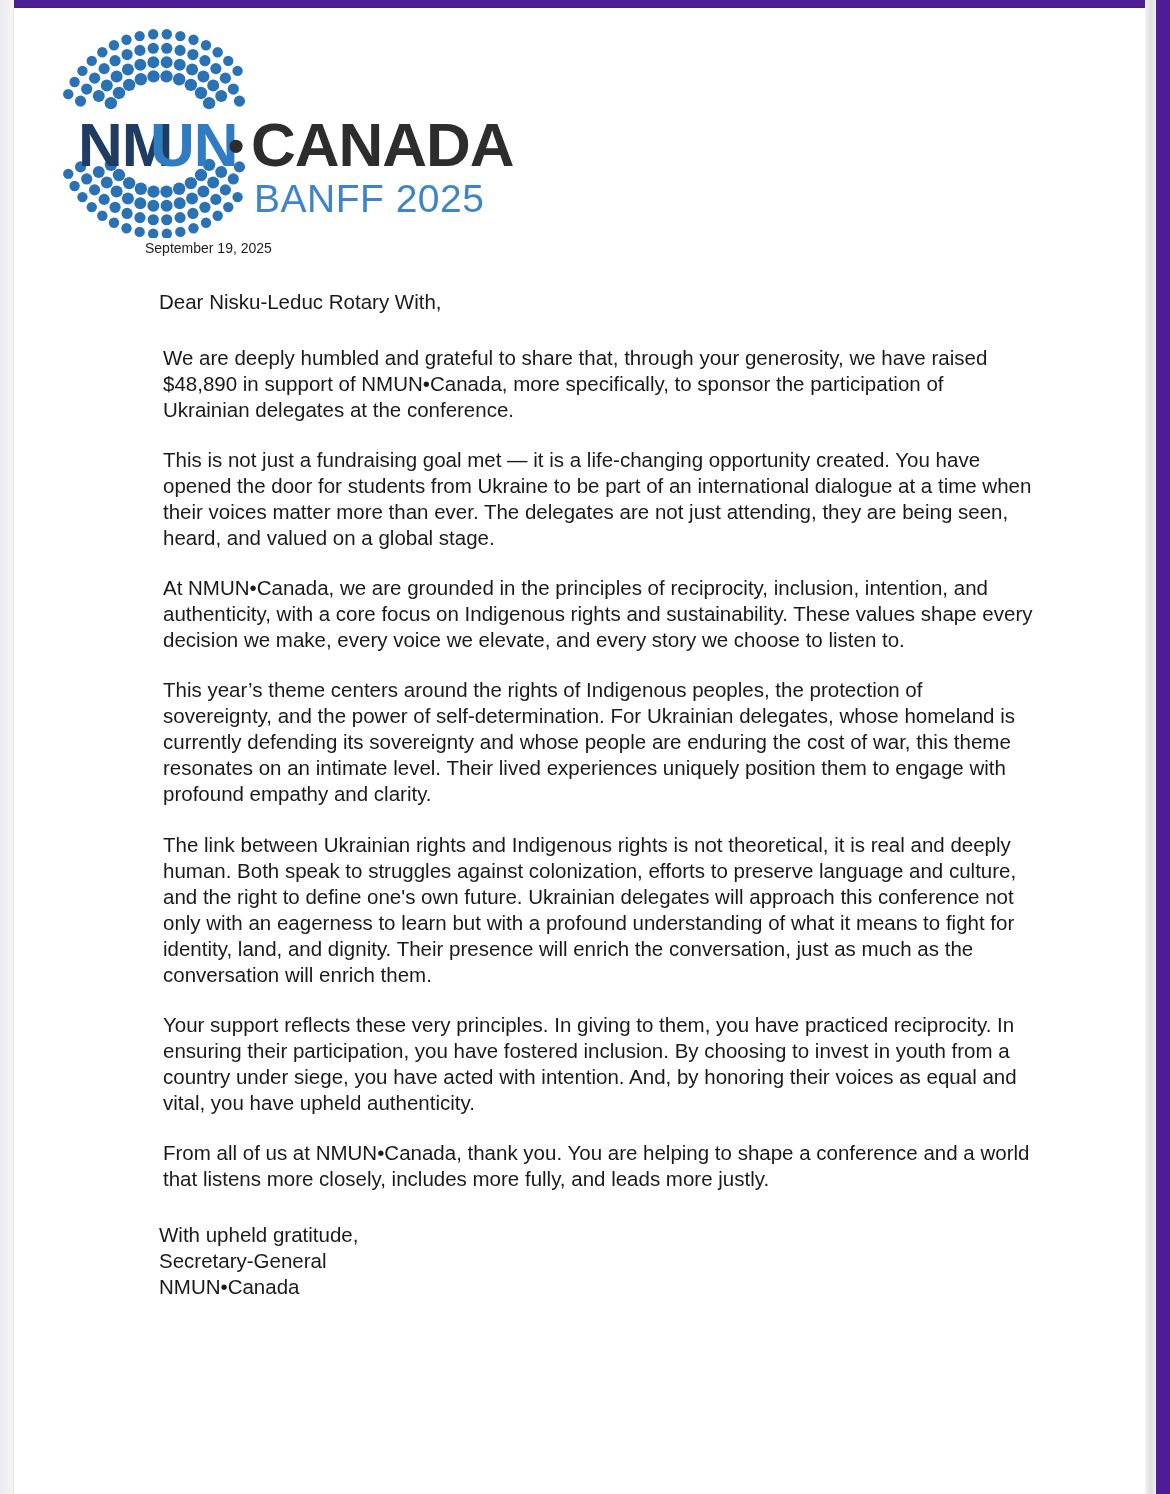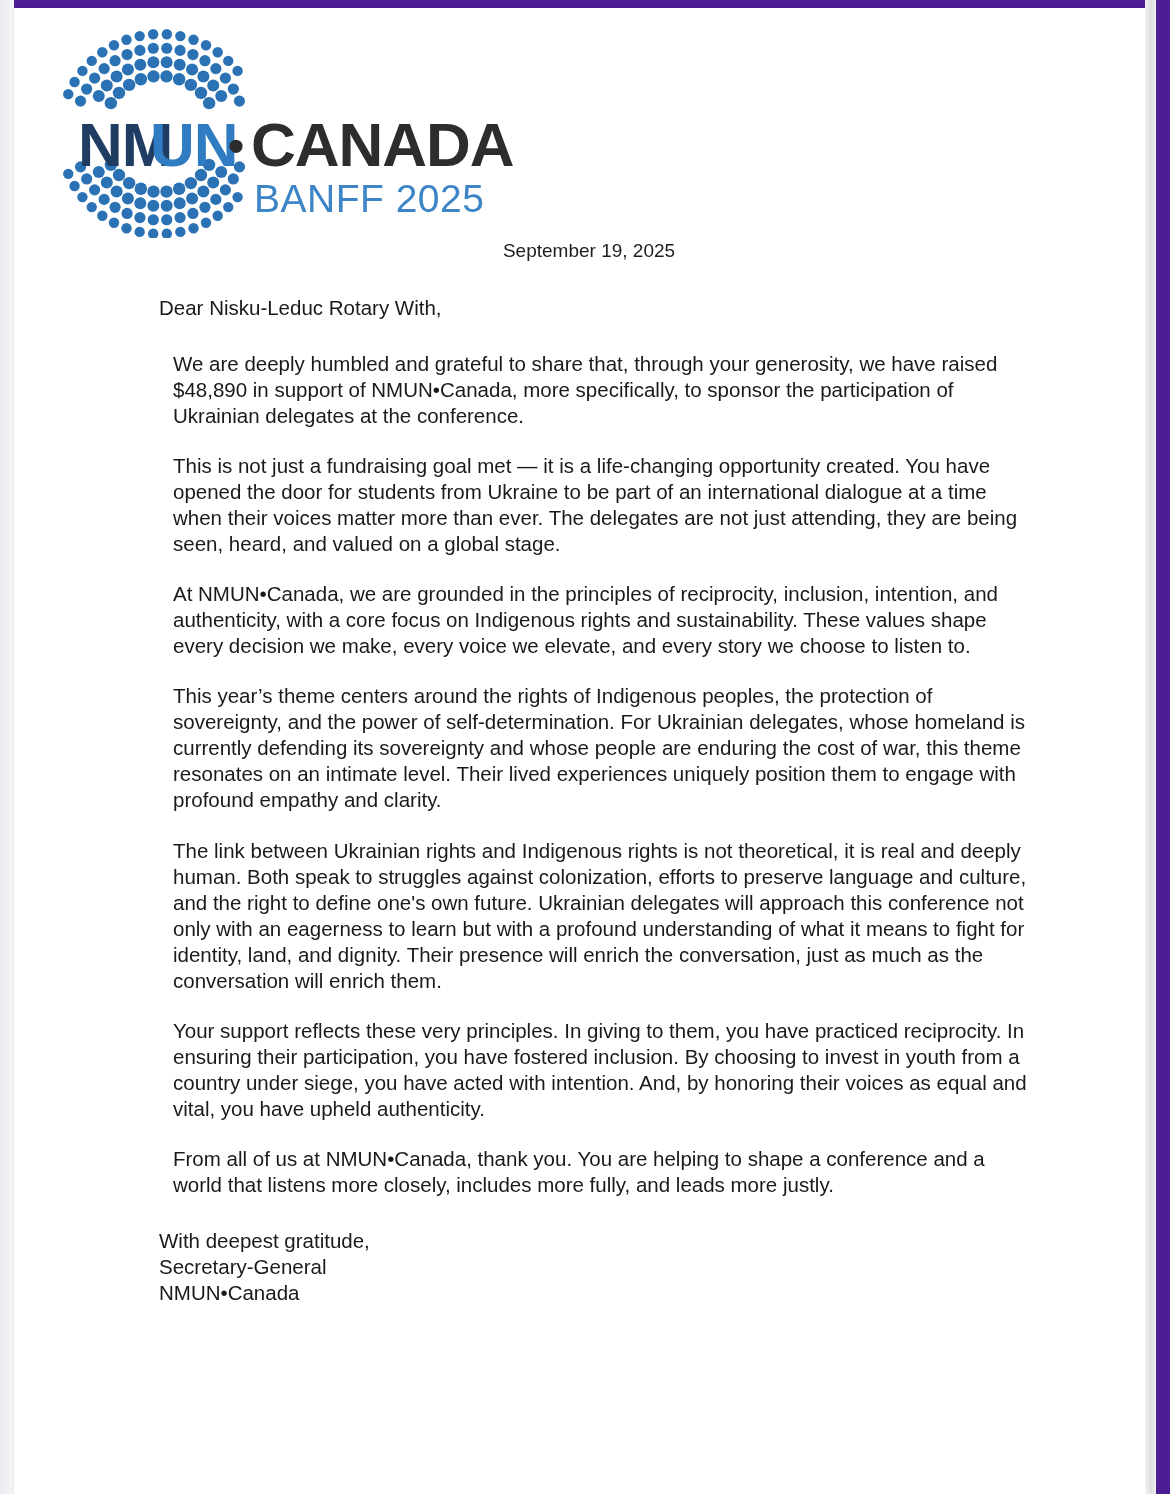--- a/index.html
+++ b/index.html
@@ -58,42 +58,42 @@
   .logo-svg { display: block; }
 
   
   .letter {
     position: absolute;
     left: 131px;
     top: 232px;
     width: 890px;
   }
   .date-line {
-    text-align: center;
-    font-size: 19px;
+    text-align: left;
+    font-size: 14px;
     color: #1d1d1d;
     line-height: 1.2;
     padding-right: 2px;
     margin-bottom: 32px;
   }
   .salutation {
     font-size: 20.5px;
     color: #1a1a1a;
     line-height: 1.28;
     margin-left: 14px;
     margin-bottom: 30px;
   }
   .body-col {
     margin-left: 14px;
   }
   .para {
     font-size: 20.5px;
     color: #1a1a1a;
     line-height: 1.27;
-    margin: 0 0 24px 14px;
+    margin: 0 0 24px 4px;
     text-align: left;
   }
   .para:last-of-type { margin-bottom: 0; }
   .signature {
     margin-left: 14px;
     margin-top: 30px;
   }
   .sig-line {
     font-size: 20.5px;
     color: #1a1a1a;
@@ -237,21 +237,21 @@
         <p class="para">We are deeply humbled and grateful to share that, through your generosity, we have raised $48,890 in support of NMUN•Canada, more specifically, to sponsor the participation of Ukrainian delegates at the conference.</p>
         <p class="para">This is not just a fundraising goal met — it is a life-changing opportunity created. You have opened the door for students from Ukraine to be part of an international dialogue at a time when their voices matter more than ever. The delegates are not just attending, they are being seen, heard, and valued on a global stage.</p>
         <p class="para">At NMUN•Canada, we are grounded in the principles of reciprocity, inclusion, intention, and authenticity, with a core focus on Indigenous rights and sustainability. These values shape every decision we make, every voice we elevate, and every story we choose to listen to.</p>
         <p class="para">This year’s theme centers around the rights of Indigenous peoples, the protection of sovereignty, and the power of self-determination. For Ukrainian delegates, whose homeland is currently defending its sovereignty and whose people are enduring the cost of war, this theme resonates on an intimate level. Their lived experiences uniquely position them to engage with profound empathy and clarity.</p>
         <p class="para">The link between Ukrainian rights and Indigenous rights is not theoretical, it is real and deeply human. Both speak to struggles against colonization, efforts to preserve language and culture, and the right to define one's own future. Ukrainian delegates will approach this conference not only with an eagerness to learn but with a profound understanding of what it means to fight for identity, land, and dignity. Their presence will enrich the conversation, just as much as the conversation will enrich them.</p>
         <p class="para">Your support reflects these very principles. In giving to them, you have practiced reciprocity. In ensuring their participation, you have fostered inclusion. By choosing to invest in youth from a country under siege, you have acted with intention. And, by honoring their voices as equal and vital, you have upheld authenticity.</p>
         <p class="para">From all of us at NMUN•Canada, thank you. You are helping to shape a conference and a world that listens more closely, includes more fully, and leads more justly.</p>
       </div>
 
       <div class="signature">
-        <div class="sig-line">With deepest gratitude,</div>
+        <div class="sig-line">With upheld gratitude,</div>
         <div class="sig-line">Secretary-General</div>
         <div class="sig-line">NMUN•Canada</div>
       </div>
 
     </div>
   </div>
   <div class="edge-shade"></div>
 </div>
 
 </body></html>

